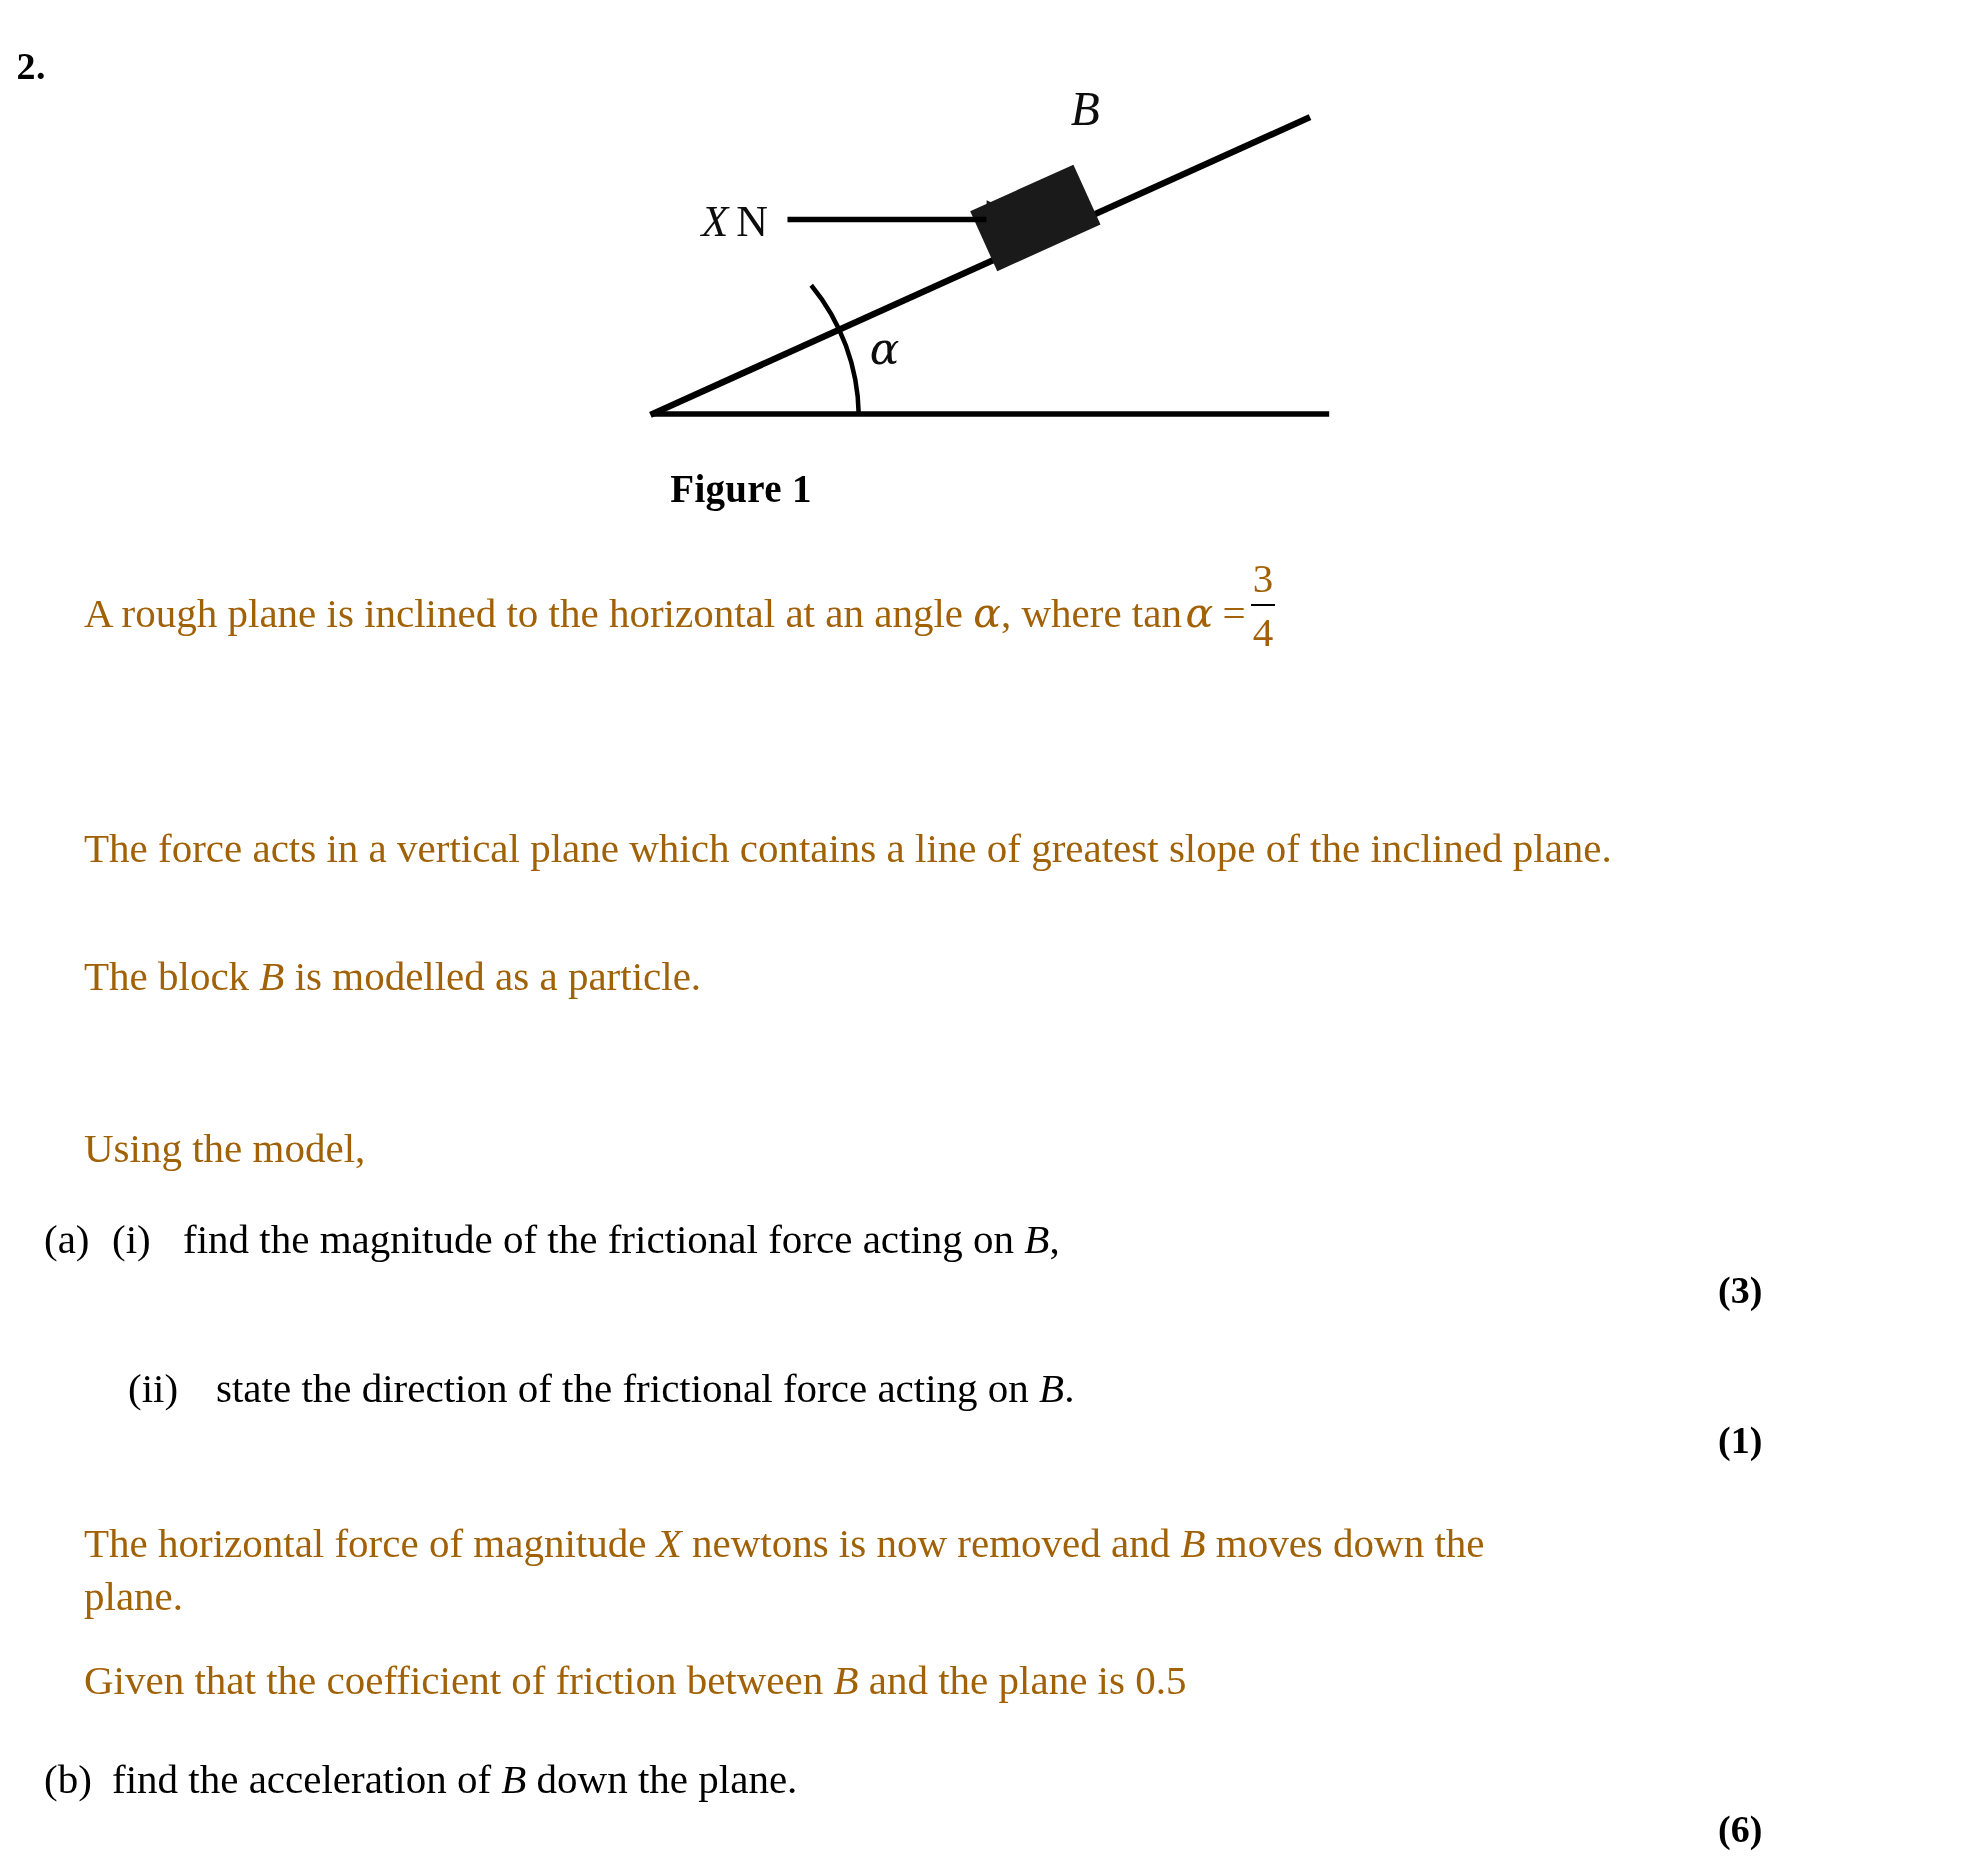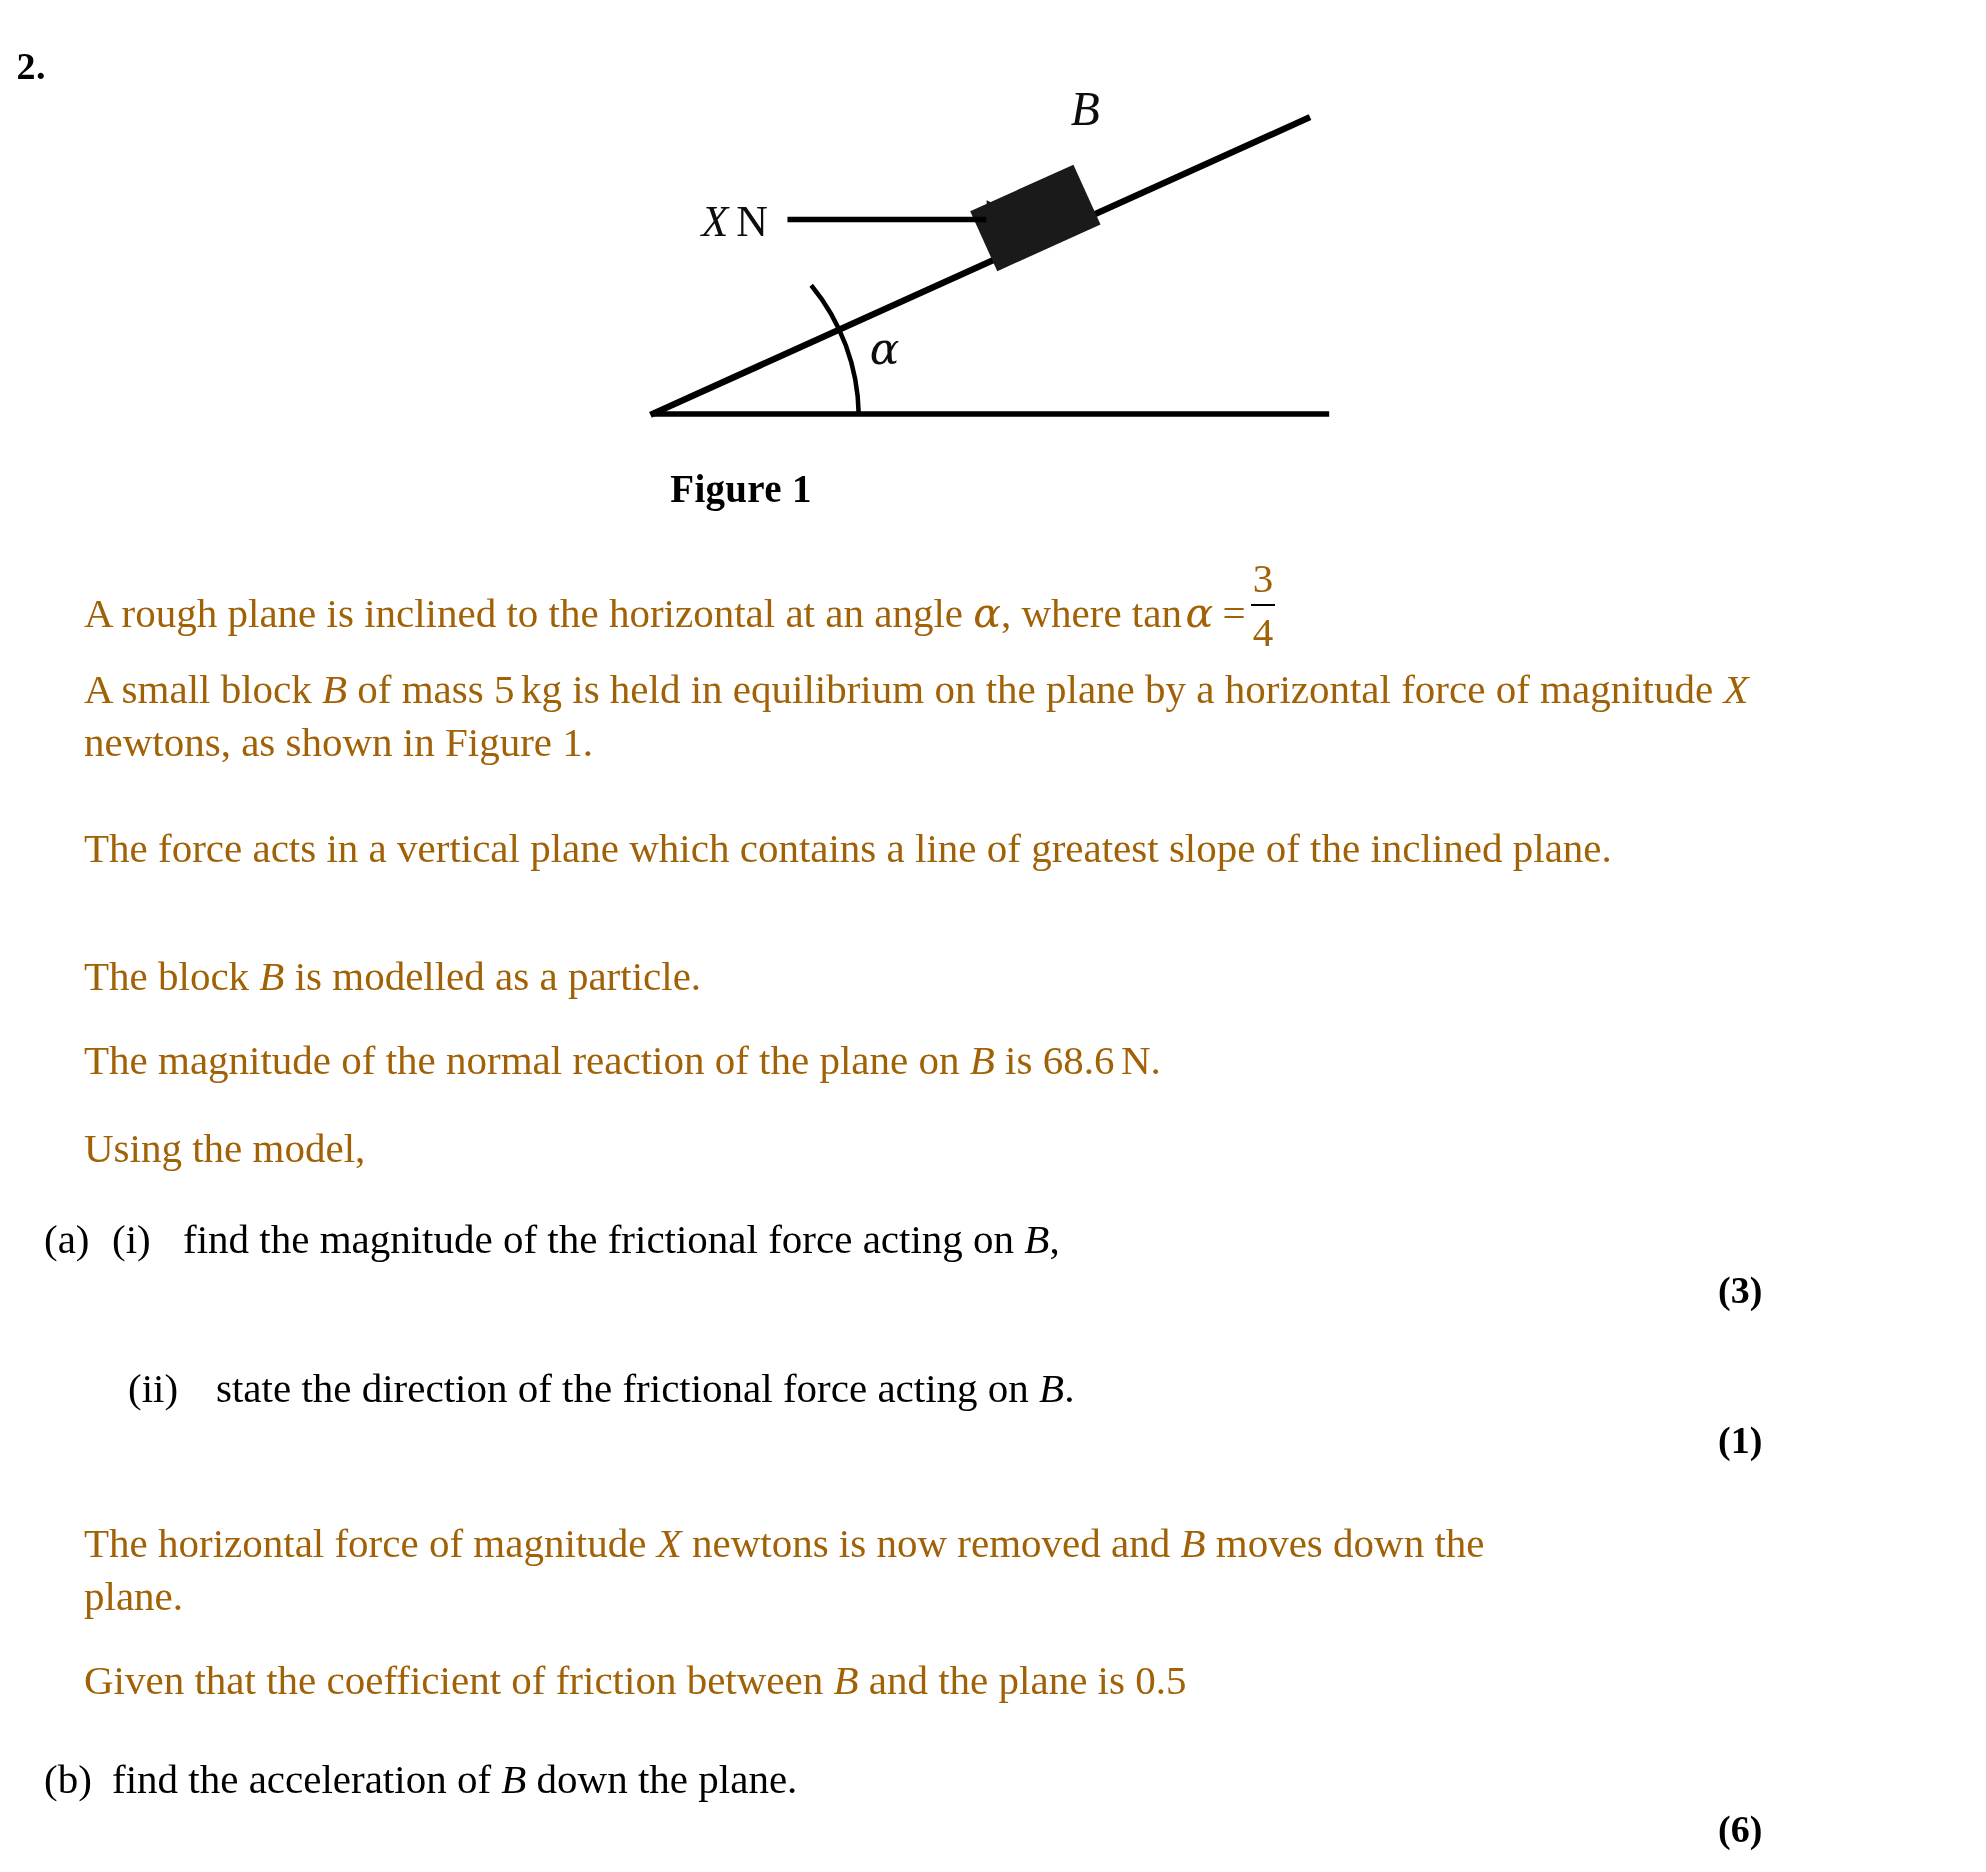--- a/index.html
+++ b/index.html
@@ -186,35 +186,29 @@
   </div>
 
   <div class="para body-left w-wide" style="top:559px;">
     <span>A rough plane is inclined to the horizontal at an angle </span><i class="alpha">α</i><span>, where  tan</span><i class="alpha" style="margin-left:3.7px;">α</i><span style="margin-left:9.1px;">=</span><span class="frac">
       <span class="num">3</span>
       <span class="bar"></span>
       <span class="den">4</span>
     </span>
   </div>
 
-  <div class="para body-left w-wide" style="top:663px;">
-    <span>A small block </span><i class="mathvar">B</i><span> of mass 5</span><span class="thinsp"></span><span>kg is held in equilibrium on the plane by a horizontal force of magnitude </span><i class="mathvar">X</i><span> newtons, as shown in Figure 1.</span>
-  </div>
 
   <div class="para body-left w-wide" style="top:950px;">
     <span>The block </span><i class="mathvar">B</i><span> is modelled as a particle.</span>
   </div>
 
   <div class="para body-left w-wide" style="top:822px;">
     <span>The force acts in a vertical plane which contains a line of greatest slope of the inclined plane.</span>
   </div>
 
-  <div class="para body-left w-wide" style="top:1034px;">
-    <span>The magnitude of the normal reaction of the plane on </span><i class="mathvar">B</i><span> is 68.6</span><span class="thinsp"></span><span>N.</span>
-  </div>
 
   <div class="para body-left w-wide" style="top:1122px;">
     <span>Using the model,</span>
   </div>
 
   <div class="part-row indent-left" style="top:1213px; width:1553px;">
     <span class="part-label part-a-label">(a)</span>
     <span class="part-label part-roman-i">(i)</span>
     <span><span>find the magnitude of the frictional force acting on </span><i class="mathvar">B</i><span>,</span></span>
   </div>

